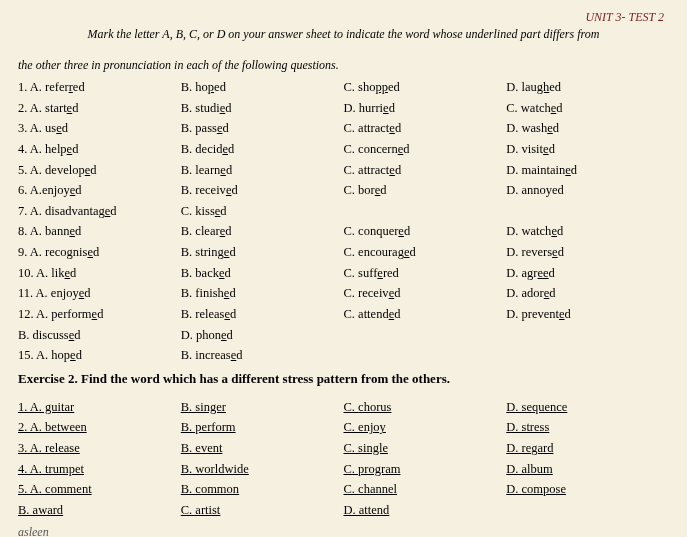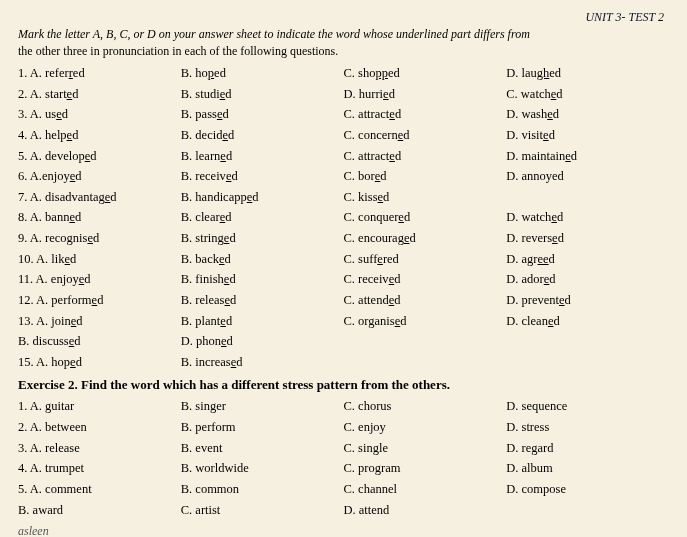--- a/index.html
+++ b/index.html
@@ -16,60 +16,61 @@
       background: #f5f0e0;
       width: 687px;
       min-height: 537px;
       padding: 10px 18px 10px 18px;
       position: relative;
     }
     .top-banner {
       text-align: right;
       font-style: italic;
       font-size: 12px;
-      color: #0f172a;
+      color: #7f1d1d;
       margin-bottom: 2px;
       padding-right: 5px;
     }
     .subtitle {
       text-align: center;
       font-size: 12px;
       margin-bottom: 4px;
       font-style: italic;
     }
     .instruction {
       font-size: 12px;
       margin-bottom: 4px;
+      font-style: italic;
     }
     .exercise-title {
       font-weight: bold;
       font-size: 13px;
-      margin: 5px 0 3px 0;
+      margin: 5px 0 10px 0;
     }
     u { text-decoration: underline; }
     .q-row {
       display: flex;
       width: 100%;
       font-size: 12.5px;
       line-height: 1.65;
     }
     .q-col { width: 25%; padding-right: 4px; }
     .ex2-row {
       display: flex;
       font-size: 12.5px;
       line-height: 1.65;
     }
-    .ex2-col { width: 25%; }
+    .ex2-col { width: 25%; text-decoration: underline; }
   </style>
 </head>
 <body>
 
 <div class="page">
   <div class="top-banner">UNIT 3- TEST 2</div>
-  <div class="subtitle" style="text-align:left; font-size:12px; font-style:italic; margin-bottom:2px;">Mark the letter A, B, C, or D on your answer sheet to indicate the word whose underlined part differs from</div>
+  <div class="subtitle" style="text-align:center; font-size:12px; font-style:italic; margin-bottom:16px;">Mark the letter A, B, C, or D on your answer sheet to indicate the word whose underlined part differs from</div>
   <div class="instruction">the other three in pronunciation in each of the following questions.</div>
 
   <div>
 
     <div id="q-container">
         <div class="q-row">
           <div class="q-col">1. A. refer<u>r</u>ed</div>
           <div class="q-col">B. ho<u>p</u>ed</div>
           <div class="q-col">C. sho<u>pp</u>ed</div>
           <div class="q-col">D. lau<u>gh</u>ed</div>
@@ -99,21 +100,20 @@
           <div class="q-col">D. maintain<u>e</u>d</div>
         </div>
         <div class="q-row">
           <div class="q-col">6. A.enjoy<u>e</u>d</div>
           <div class="q-col">B. receiv<u>e</u>d</div>
           <div class="q-col">C. bor<u>e</u>d</div>
           <div class="q-col">D. annoyed</div>
         </div>
         <div class="q-row">
           <div class="q-col">7. A. disadvantag<u>e</u>d</div>
-          <div class="q-col">B. handicapp<u>e</u>d</div>
           <div class="q-col">C. kiss<u>e</u>d</div>
         </div>
         <div class="q-row">
           <div class="q-col">8. A. bann<u>e</u>d</div>
           <div class="q-col">B. clear<u>e</u>d</div>
           <div class="q-col">C. conquer<u>e</u>d</div>
           <div class="q-col">D. watch<u>e</u>d</div>
         </div>
         <div class="q-row">
           <div class="q-col">9. A. recognis<u>e</u>d</div>
@@ -131,26 +131,20 @@
           <div class="q-col">11. A. enjoy<u>e</u>d</div>
           <div class="q-col">B. finish<u>e</u>d</div>
           <div class="q-col">C. receiv<u>e</u>d</div>
           <div class="q-col">D. ador<u>e</u>d</div>
         </div>
         <div class="q-row">
           <div class="q-col">12. A. perform<u>e</u>d</div>
           <div class="q-col">B. releas<u>e</u>d</div>
           <div class="q-col">C. attend<u>e</u>d</div>
           <div class="q-col">D. prevent<u>e</u>d</div>
-        </div>
-        <div class="q-row">
-          <div class="q-col">13. A. join<u>e</u>d</div>
-          <div class="q-col">B. plant<u>e</u>d</div>
-          <div class="q-col">C. organis<u>e</u>d</div>
-          <div class="q-col">D. clean<u>e</u>d</div>
         </div>
         <div class="q-row">
           <div class="q-col">B. discuss<u>e</u>d</div>
           <div class="q-col">D. phon<u>e</u>d</div>
         </div>
         <div class="q-row">
           <div class="q-col">15. A. hop<u>e</u>d</div>
           <div class="q-col">B. increas<u>e</u>d</div>
           <div class="q-col"></div>
           <div class="q-col"></div>

